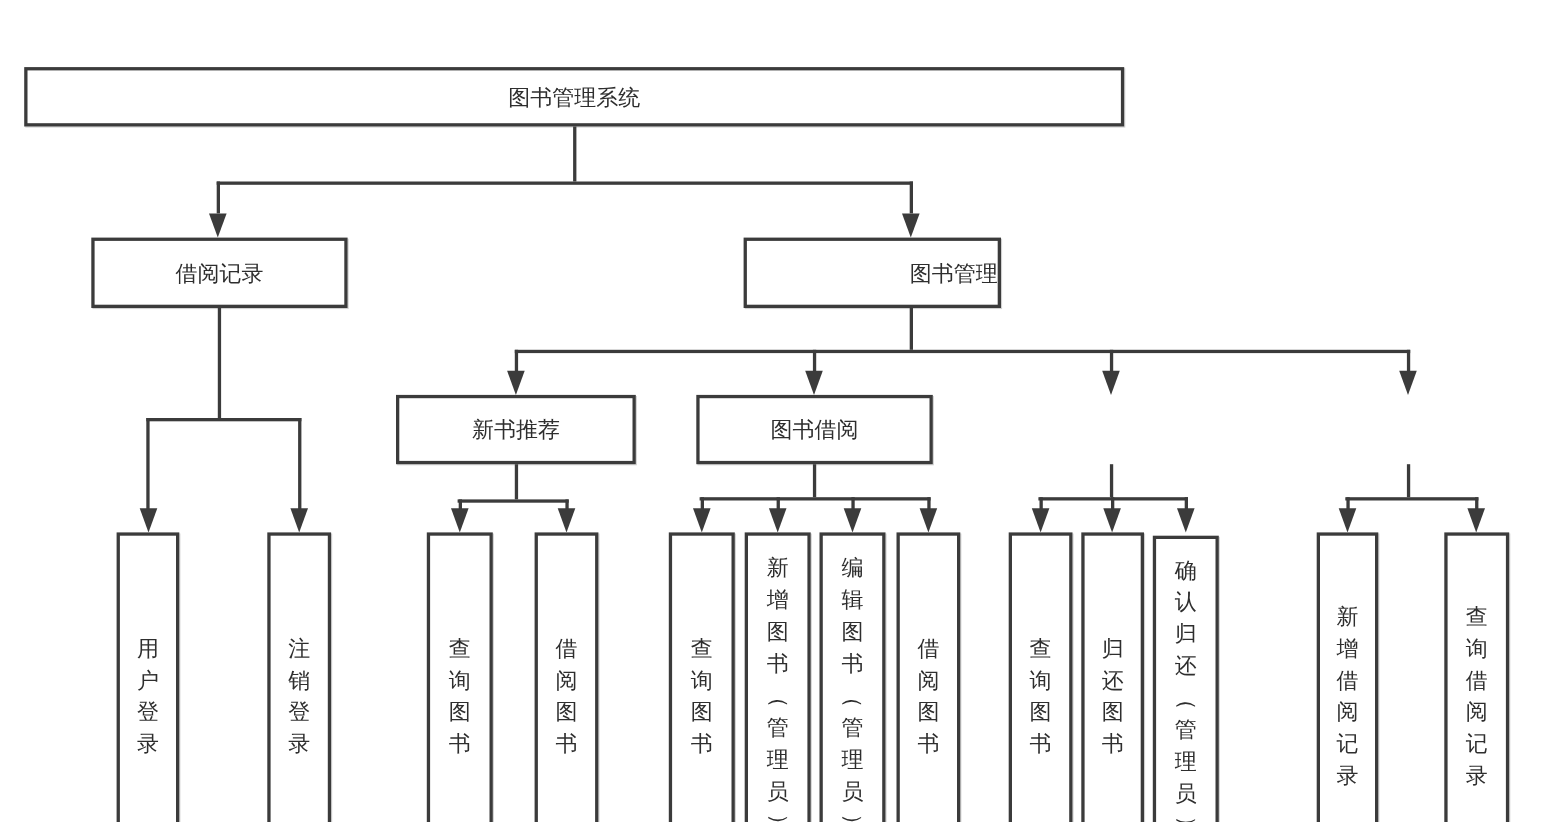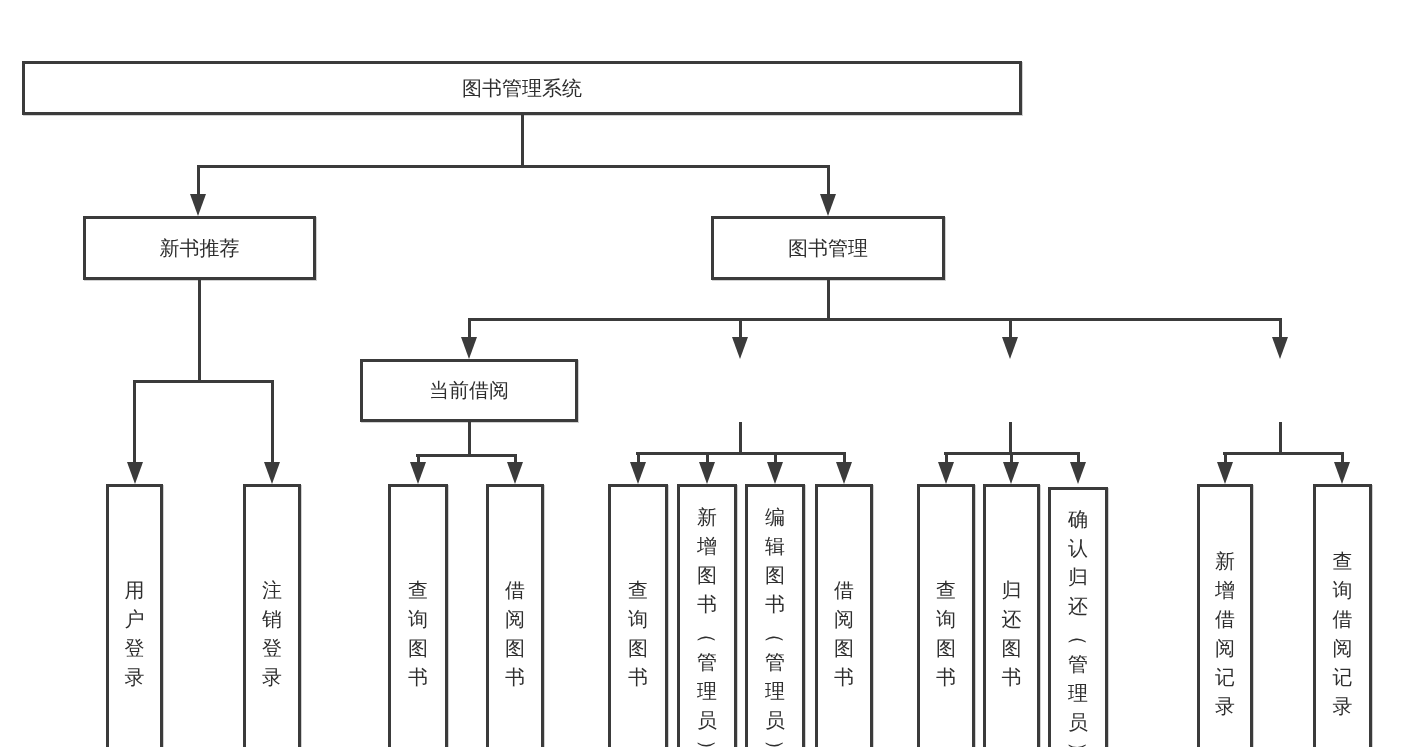--- a/index.html
+++ b/index.html
@@ -41,23 +41,23 @@
   </div>
 
   <div class="vl" style="left:521px;top:68px;height:50px;"></div>
   <div class="hl" style="left:197px;top:118px;width:633px;"></div>
   <div class="vl" style="left:197px;top:118px;height:29px;"></div>
   <div class="ar" style="left:190px;top:147px;"></div>
   <div class="vl" style="left:827px;top:118px;height:29px;"></div>
   <div class="ar" style="left:820px;top:147px;"></div>
 
   <div class="box" style="left:83px;top:169px;width:233px;height:64px;">
-    <span>新书推荐</span>
+    <span>借阅记录</span>
   </div>
-  <div class="box" style="left:711px;top:169px;width:234px;height:64px;">
+  <div class="box" style="left:676px;top:169px;width:234px;height:64px;justify-content:flex-end;">
     <span>图书管理</span>
   </div>
 
   <div class="vl" style="left:198px;top:233px;height:100px;"></div>
   <div class="hl" style="left:133px;top:333px;width:141px;"></div>
   <div class="vl" style="left:133px;top:333px;height:83px;"></div>
   <div class="ar" style="left:127px;top:415px;"></div>
   <div class="vl" style="left:271px;top:333px;height:83px;"></div>
   <div class="ar" style="left:264px;top:415px;"></div>
 
@@ -66,21 +66,24 @@
   <div class="vl" style="left:468px;top:271px;height:21px;"></div>
   <div class="ar" style="left:461px;top:290px;"></div>
   <div class="vl" style="left:739px;top:271px;height:21px;"></div>
   <div class="ar" style="left:732px;top:290px;"></div>
   <div class="vl" style="left:1009px;top:271px;height:21px;"></div>
   <div class="ar" style="left:1002px;top:290px;"></div>
   <div class="vl" style="left:1279px;top:271px;height:21px;"></div>
   <div class="ar" style="left:1272px;top:290px;"></div>
 
   <div class="box" style="left:360px;top:312px;width:218px;height:63px;">
-    <span>当前借阅</span>
+    <span>新书推荐</span>
+  </div>
+  <div class="box" style="left:633px;top:312px;width:215px;height:63px;">
+    <span>图书借阅</span>
   </div>
 
   <div class="vl" style="left:468px;top:375px;height:32px;"></div>
   <div class="hl" style="left:416px;top:407px;width:101px;"></div>
   <div class="vl" style="left:417px;top:407px;height:10px;"></div>
   <div class="ar" style="left:410px;top:415px;"></div>
   <div class="vl" style="left:514px;top:407px;height:10px;"></div>
   <div class="ar" style="left:507px;top:415px;"></div>
 
   <div class="vl" style="left:739px;top:375px;height:30px;"></div>

